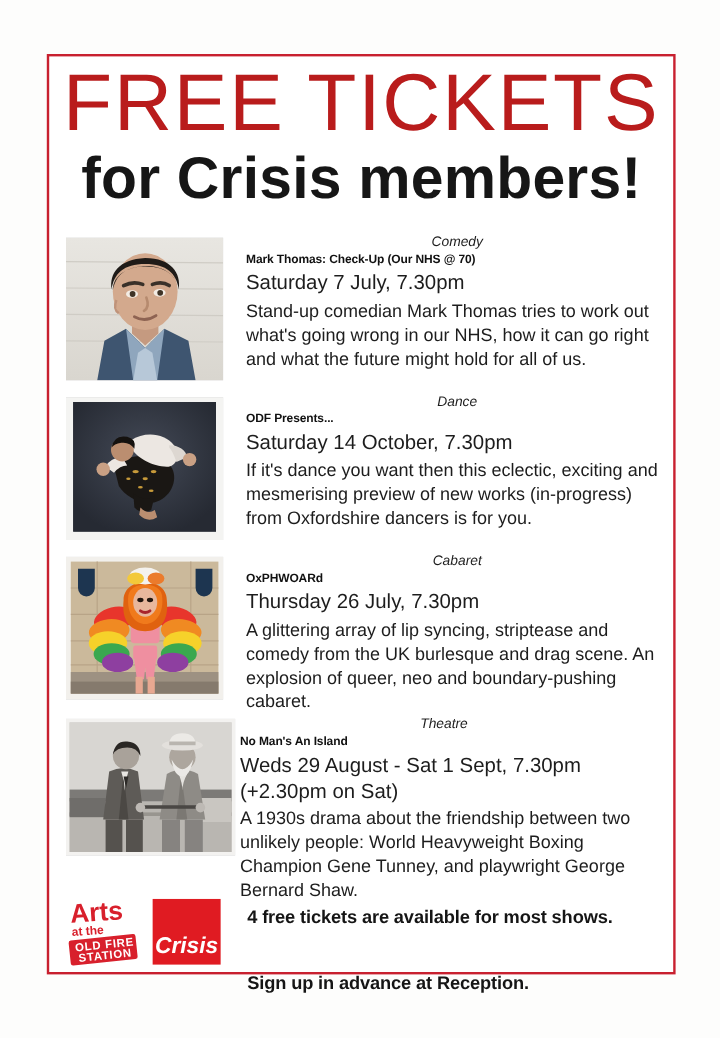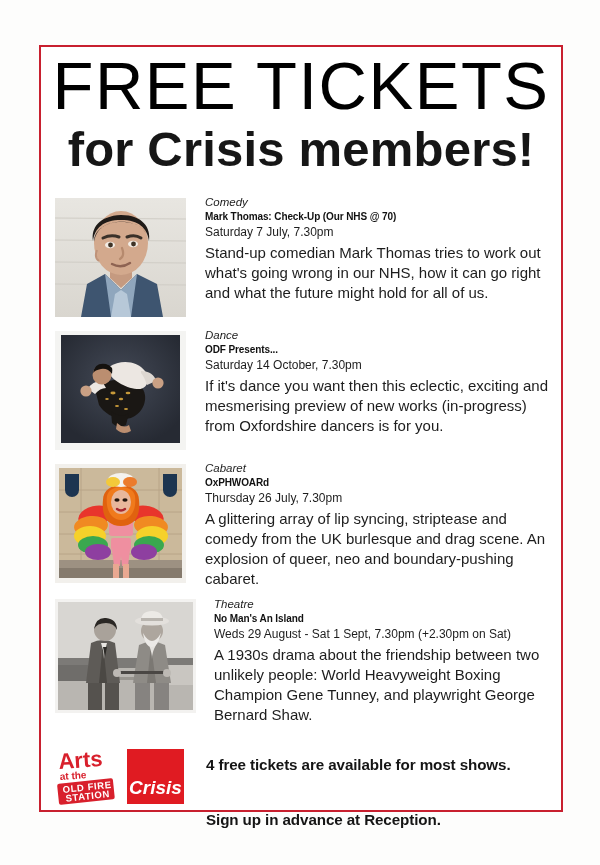--- a/index.html
+++ b/index.html
@@ -44,21 +44,21 @@
     left: 45px;
     top: 52px;
     width: 512px;
     text-align: center;
   }
   .headline-1 {
     font-size: 67px;
     font-weight: 300;
     letter-spacing: 1.5px;
     line-height: 1.02;
-    color: #000000;
+    color: #b91c1c;
     margin: 0;
     white-space: nowrap;
   }
   .headline-2 {
     font-size: 49px;
     font-weight: 700;
     letter-spacing: 0.2px;
     line-height: 1.12;
     color: #161616;
     margin: 2px 0 0 0;
@@ -93,31 +93,32 @@
     top: 5px;
     width: 352px;
   }
   .ev-genre {
     font-style: italic;
     font-size: 11.5px;
     font-weight: 400;
     color: #1d1d1d;
     line-height: 1.25;
     margin: 0 0 2px 0;
+    text-align: center;
   }
   .ev-title {
     font-size: 10px;
     font-weight: bold;
     color: #111;
     line-height: 1.2;
     margin: 0 0 2px 0;
     letter-spacing: -0.1px;
   }
   .ev-date {
-    font-size: 12px;
+    font-size: 17px;
     font-weight: 400;
     color: #1d1d1d;
     line-height: 1.25;
     margin: 0 0 3px 0;
   }
   .ev-desc {
     font-size: 15px;
     font-weight: 400;
     color: #1d1d1d;
     line-height: 1.33;
@@ -125,21 +126,21 @@
   }
 
   
   .event--theatre .event-photo {
     left: 55px;
     top: 10px;
     width: 141px;
     height: 114px;
   }
   .event--theatre .event-text {
-    left: 214px;
+    left: 200px;
     top: 8px;
     width: 340px;
   }
 
   
   .footer {
     position: absolute;
     left: 42px;
     top: 742px;
     width: 518px;

